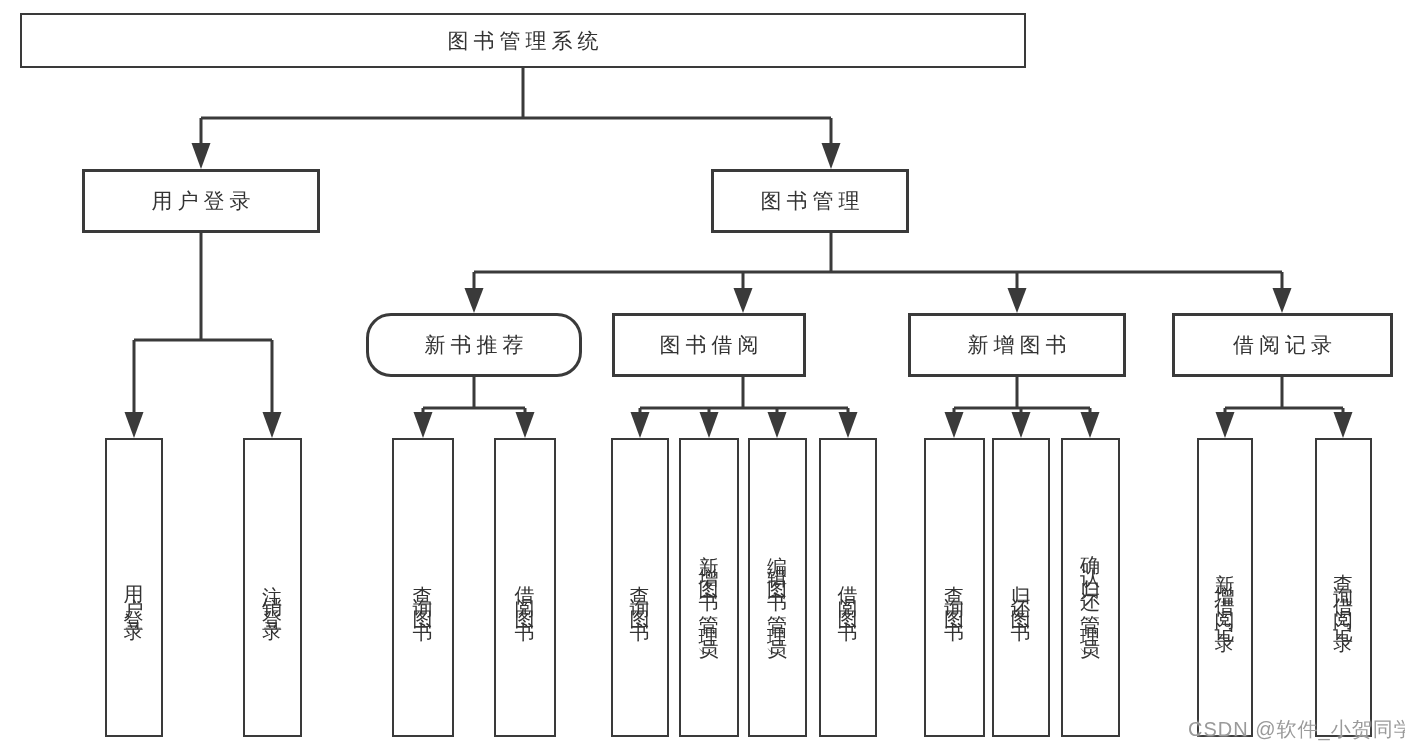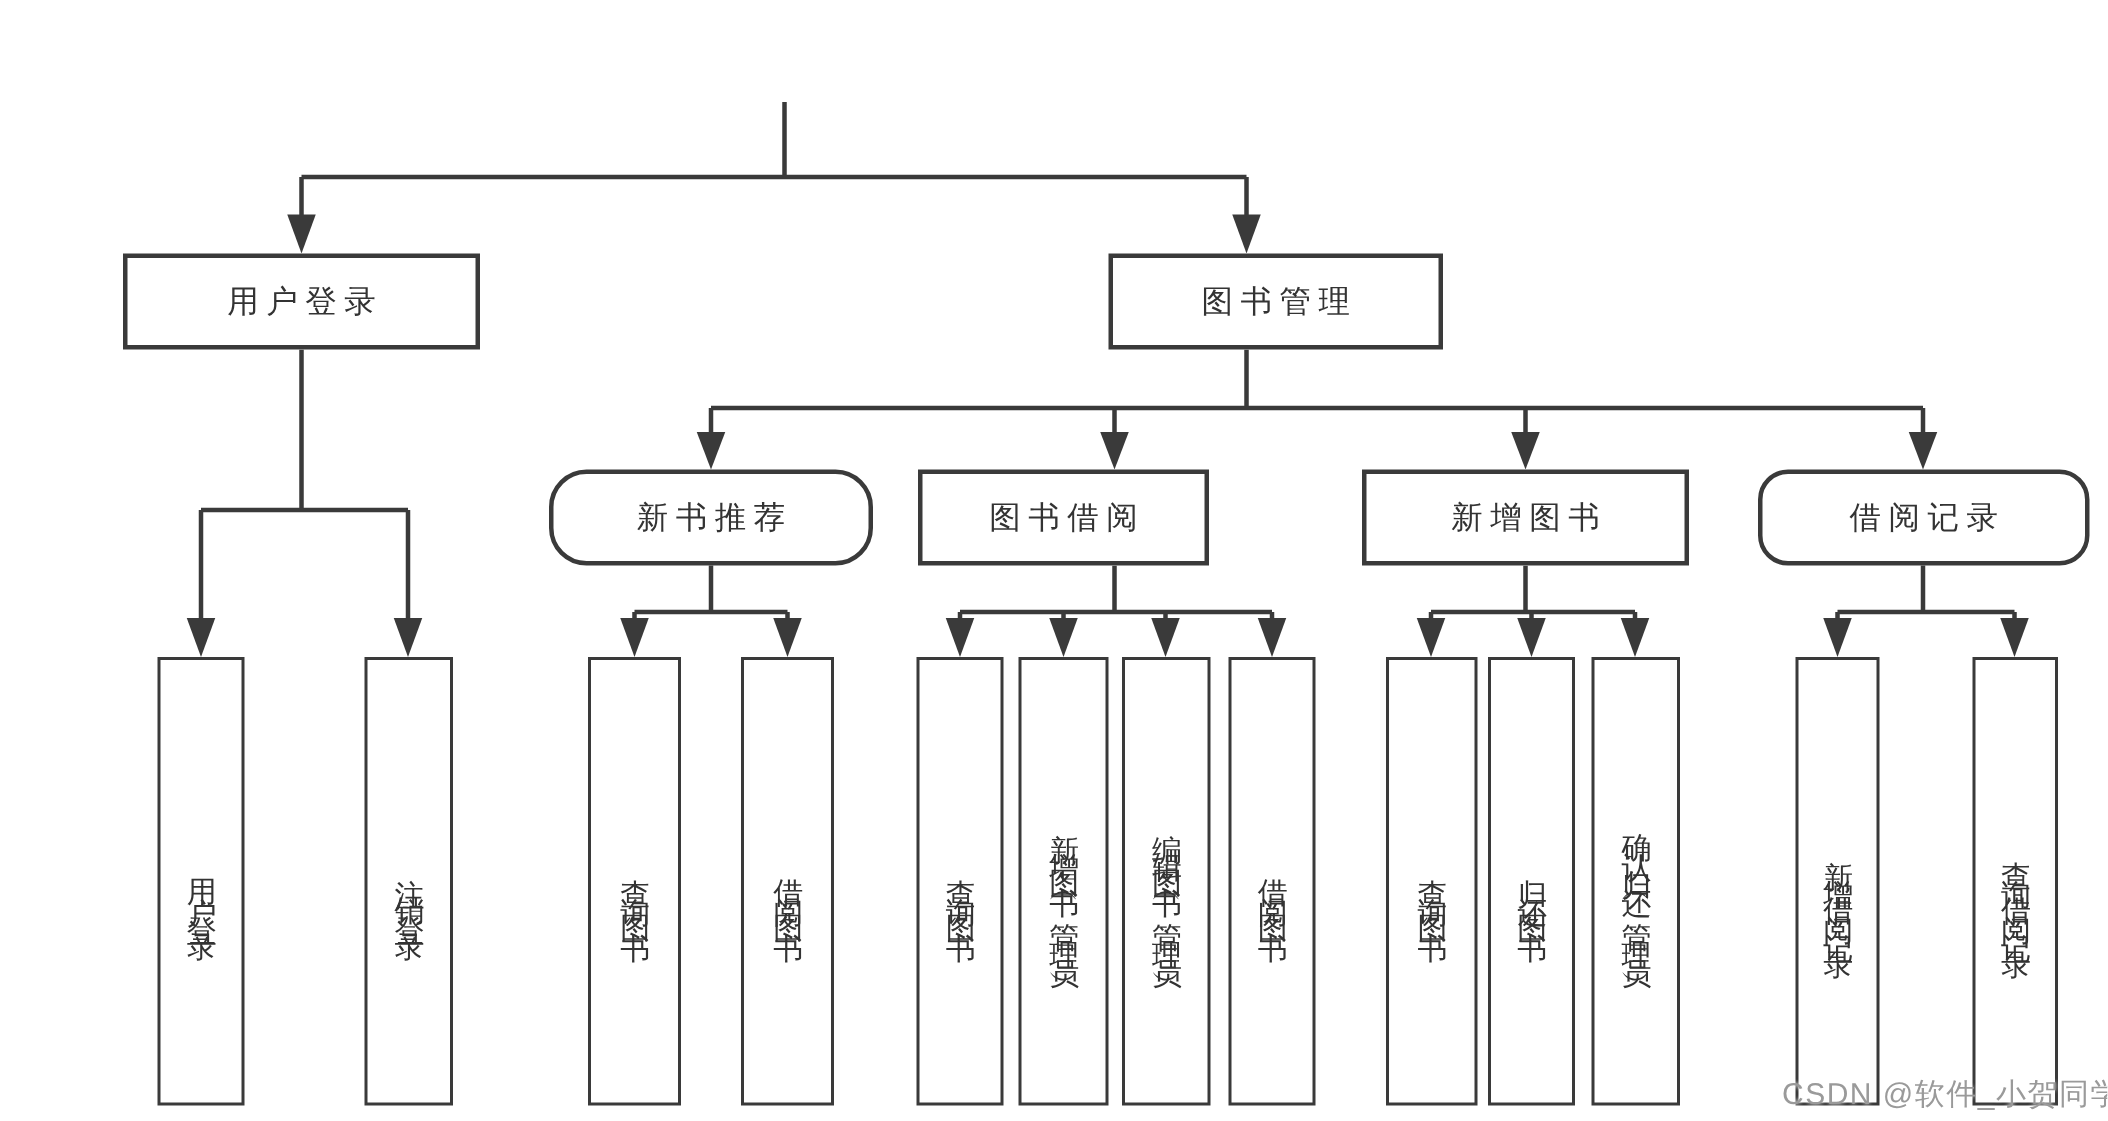--- a/index.html
+++ b/index.html
@@ -103,38 +103,41 @@
       <polygon points="1011.5,412 1030.5,412 1021,438"></polygon>
       <polygon points="1080.5,412 1099.5,412 1090,438"></polygon>
     </g>
     <g>
       <path d="M1282,377 V408 M1225,408 H1343 M1225,408 V416 M1343,408 V416"></path>
       <polygon points="1215.5,412 1234.5,412 1225,438"></polygon>
       <polygon points="1333.5,412 1352.5,412 1343,438"></polygon>
     </g>
   </svg>
 
+  <div class="box" style="left:20px; top:13px; width:1006px; height:55px;">
+    <span class="hlabel">图书管理系统</span>
+  </div>
 
   <div class="box mid" style="left:82px; top:169px; width:238px; height:64px;">
     <span class="hlabel">用户登录</span>
   </div>
-  <div class="box mid" style="left:711px; top:169px; width:223px; height:64px;margin-left:28px;">
+  <div class="box mid" style="left:711px; top:169px; width:198px; height:64px;">
     <span class="hlabel">图书管理</span>
   </div>
 
   <div class="box mid" style="left:366px; top:313px; width:216px; height:64px;border-radius:25px;">
     <span class="hlabel">新书推荐</span>
   </div>
   <div class="box mid" style="left:612px; top:313px; width:194px; height:64px;">
     <span class="hlabel">图书借阅</span>
   </div>
   <div class="box mid" style="left:908px; top:313px; width:218px; height:64px;">
     <span class="hlabel">新增图书</span>
   </div>
-  <div class="box mid" style="left:1172px; top:313px; width:221px; height:64px;border-radius:20px;">
+  <div class="box mid" style="left:1172px; top:313px; width:221px; height:64px;">
     <span class="hlabel">借阅记录</span>
   </div>
 
   <div class="box leaf" style="left:105px; top:438px; width:58px; height:299px;">
     <span class="vlabel">用户登录</span>
   </div>
   <div class="box leaf" style="left:243px; top:438px; width:59px; height:299px;">
     <span class="vlabel">注销登录</span>
   </div>
 

